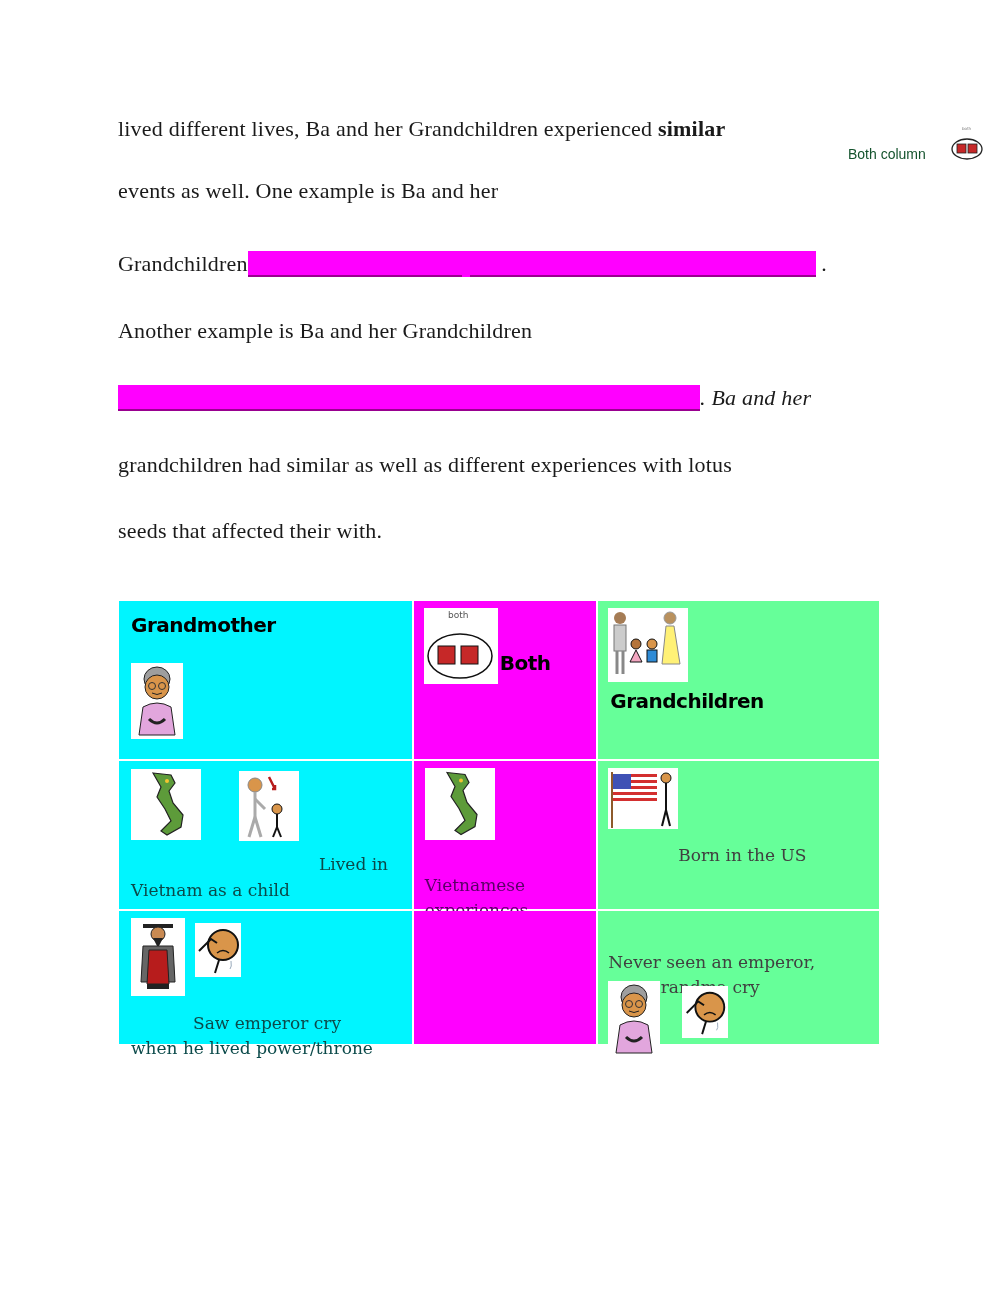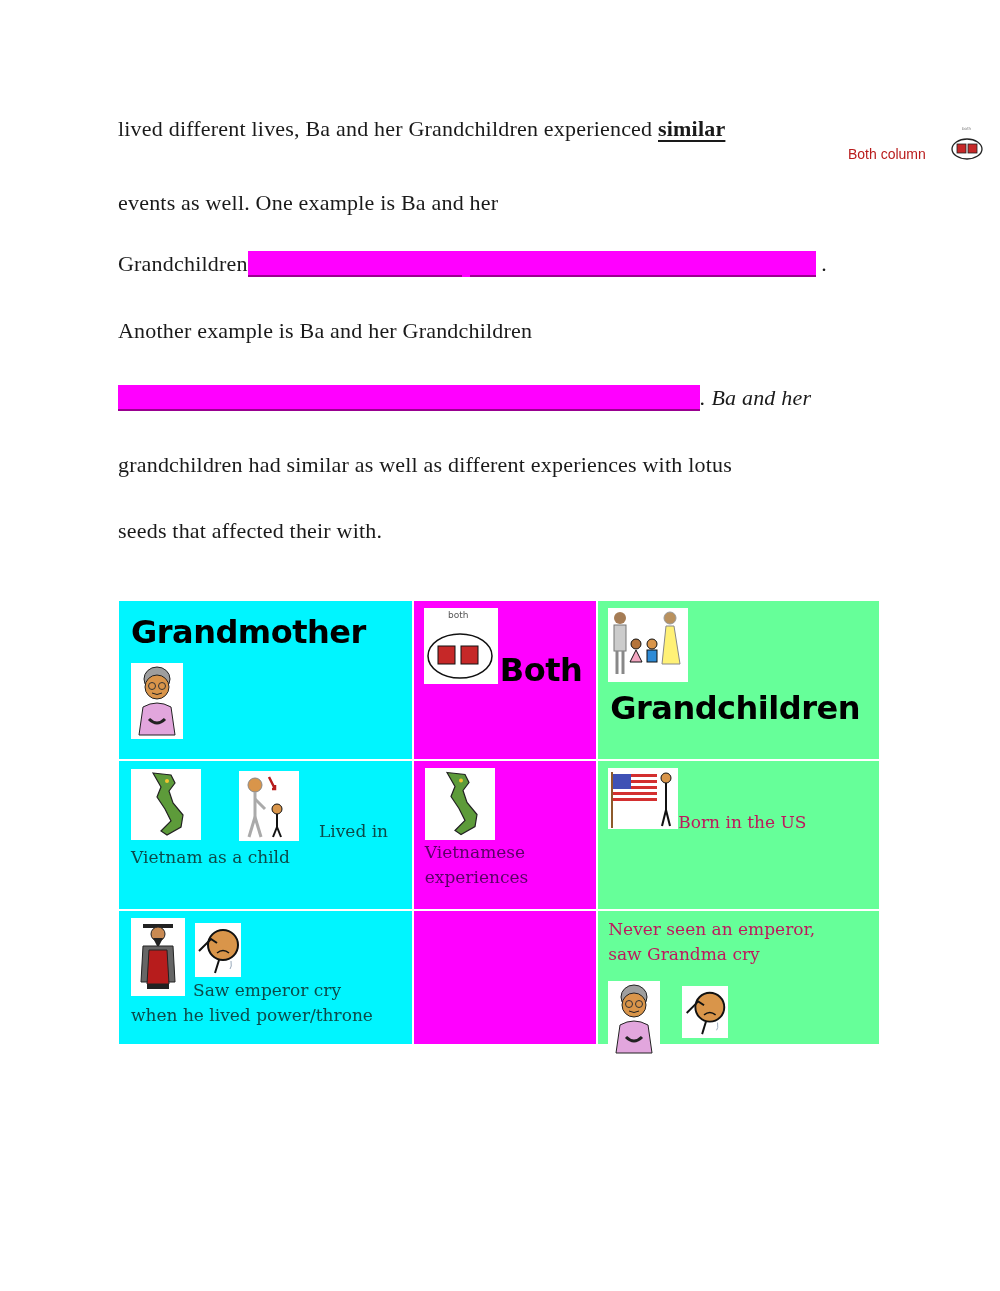--- a/index.html
+++ b/index.html
@@ -3,78 +3,79 @@
   <meta charset="utf-8">
   <style>
     html, body { margin: 0; padding: 0; background: #ffffff; }
     body { width: 1000px; height: 1291px; position: relative; overflow: hidden; }
     .para-line {
       position: absolute; left: 118px;
       font-family: "Liberation Serif", "DejaVu Serif", serif;
       font-size: 22px; color: #1a1a1a; white-space: nowrap;
       letter-spacing: 0.2px;
     }
-    .bold-u { font-weight: bold; text-decoration: underline; text-decoration-thickness: 2px; text-underline-offset: 4px; }
+    .bold-u { font-weight: bold; text-decoration-thickness: 2px; text-underline-offset: 4px; }
     .blank {
       display: inline-block; background: #ff00ff; height: 26px; vertical-align: -6px;
       border-bottom: 2px solid #9a0090; box-sizing: border-box;
     }
     .blank.gap { position: relative; }
     .blank.gap::after {
       content: ""; position: absolute; left: 214px; bottom: -2px; width: 8px; height: 2px; background: #ff00ff;
     }
     .note {
       position: absolute; left: 848px; top: 146px;
-      font-family: "Liberation Sans", "DejaVu Sans", sans-serif; font-size: 14px; color: #b91c1c;
+      font-family: "Liberation Sans", "DejaVu Sans", sans-serif; font-size: 14px; color: #14532d;
     }
     .note-icon { position: absolute; left: 950px; top: 124px; width: 36px; height: 40px; }
 
     table.grid {
       position: absolute; left: 117px; top: 599px;
       border-collapse: separate; border-spacing: 2px; background: #ffffff;
       width: 764px;
     }
     table.grid td { vertical-align: top; padding: 0; position: relative; }
     .c-gm { background: #00f5ff; width: 292px; }
     .c-both { background: #ff00ff; width: 182px; }
     .c-gc { background: #66ff99; width: 280px; }
     .r1 td { height: 158px; }
     .r2 td { height: 148px; }
     .r3 td { height: 133px; }
     .hdr {
       font-family: "DejaVu Sans", "Liberation Sans", sans-serif; font-weight: bold;
-      color: #000; font-size: 32px; position: absolute; letter-spacing: -0.5px;
+      color: #000; font-size: 20px; position: absolute; letter-spacing: -0.5px;
     }
     .cell-text {
       font-family: "DejaVu Serif", "Liberation Serif", serif; font-size: 17px; line-height: 25px;
       position: absolute;
+      margin-top: 33px;
     }
     .txt-cyan { color: #0b4a4a; }
     .txt-mag { color: #5a0066; }
-    .txt-grn { color: #be185d; }
+    .txt-grn { color: #404040; }
     .pic { position: absolute; background: #fff; }
     .pic svg { display: block; width: 100%; height: 100%; }
   </style>
 </head>
 <body>
 
 <div class="para-line" style="top:116px;">
   <span>lived different lives, Ba and her Grandchildren experienced </span><span class="bold-u">similar</span>
 </div>
 <div class="note">Both column</div>
 <div class="note-icon">
   <svg viewBox="0 0 36 40" width="36" height="40">
     <text x="12" y="6" font-size="4" fill="#777" font-family="DejaVu Sans, sans-serif">both</text>
     <ellipse cx="17" cy="25" rx="15" ry="10" fill="#fff" stroke="#222" stroke-width="1.3"></ellipse>
     <rect x="7" y="20" width="9" height="9" fill="#c62828" stroke="#222" stroke-width="0.8"></rect>
     <rect x="18" y="20" width="9" height="9" fill="#c62828" stroke="#222" stroke-width="0.8"></rect>
   </svg>
 </div>
 
-<div class="para-line" style="top:190px;text-align:right;">events as well. One example is Ba and her</div>
+<div class="para-line" style="top:178px;text-align:right;">events as well. One example is Ba and her</div>
 
 <div class="para-line" style="top:251px;">
   <span>Grandchildren</span><span class="blank gap" style="width:568px;"></span><span> .</span>
 </div>
 
 <div class="para-line" style="top:318px;">Another example is Ba and her Grandchildren</div>
 
 <div class="para-line" style="top:385px;font-style:italic;">
   <span class="blank" style="width:582px;"></span><span>. Ba and her</span>
 </div>

